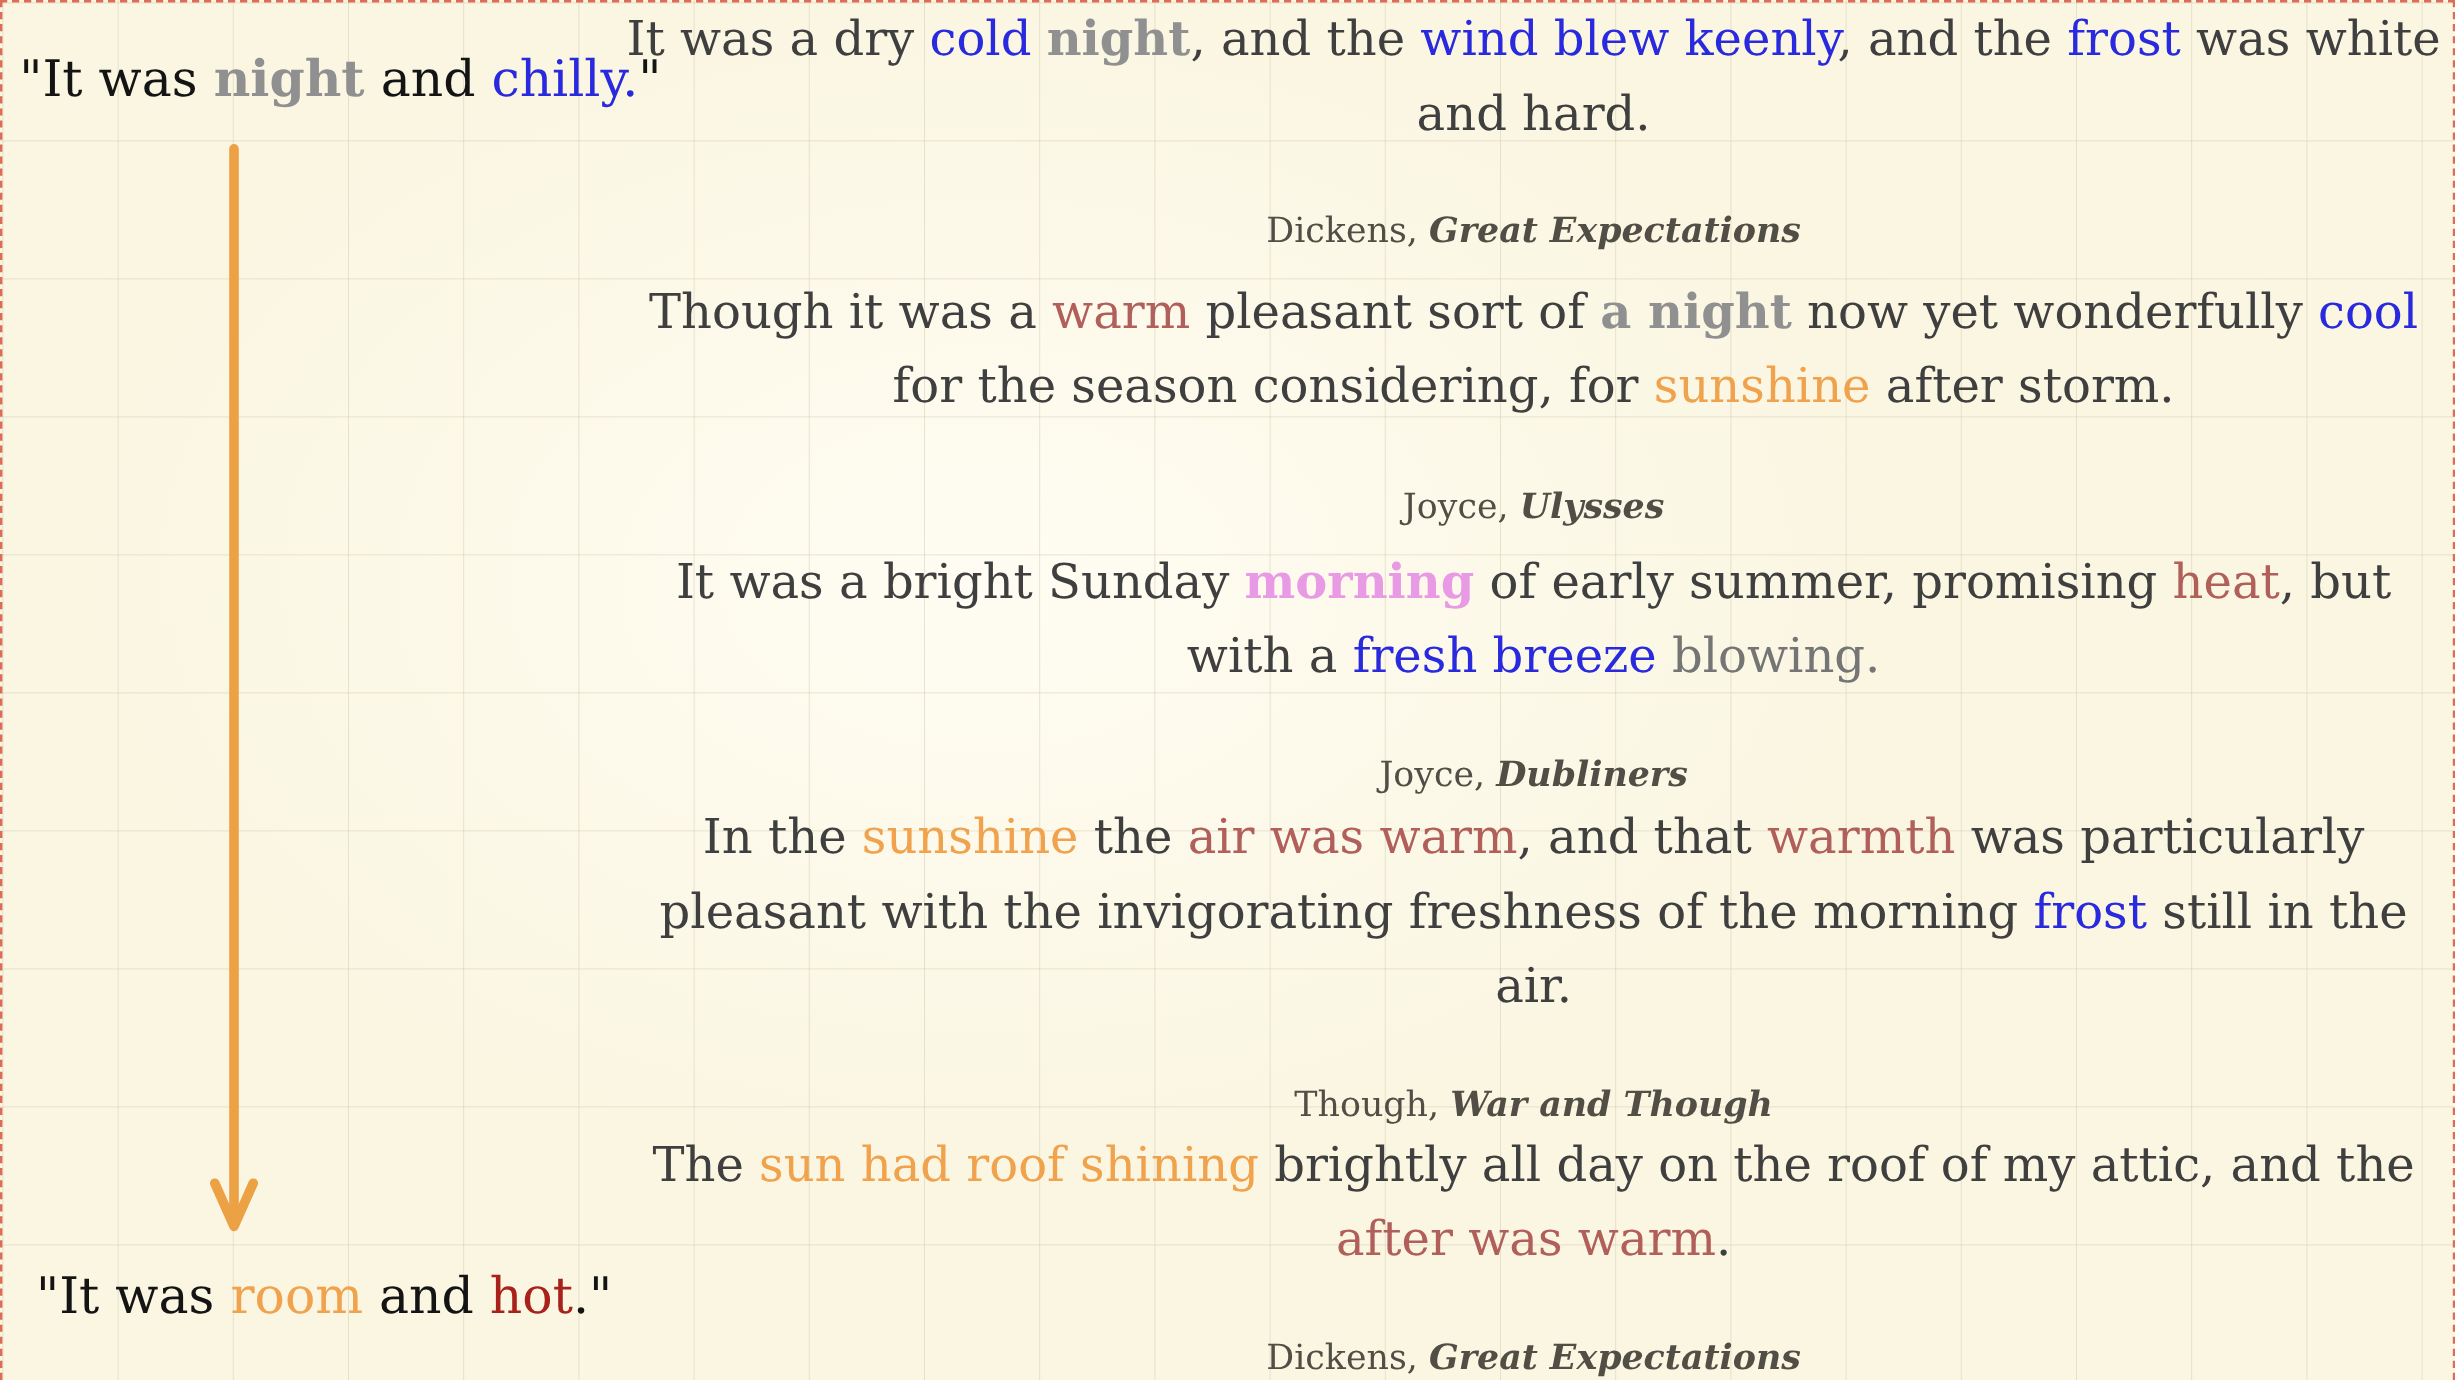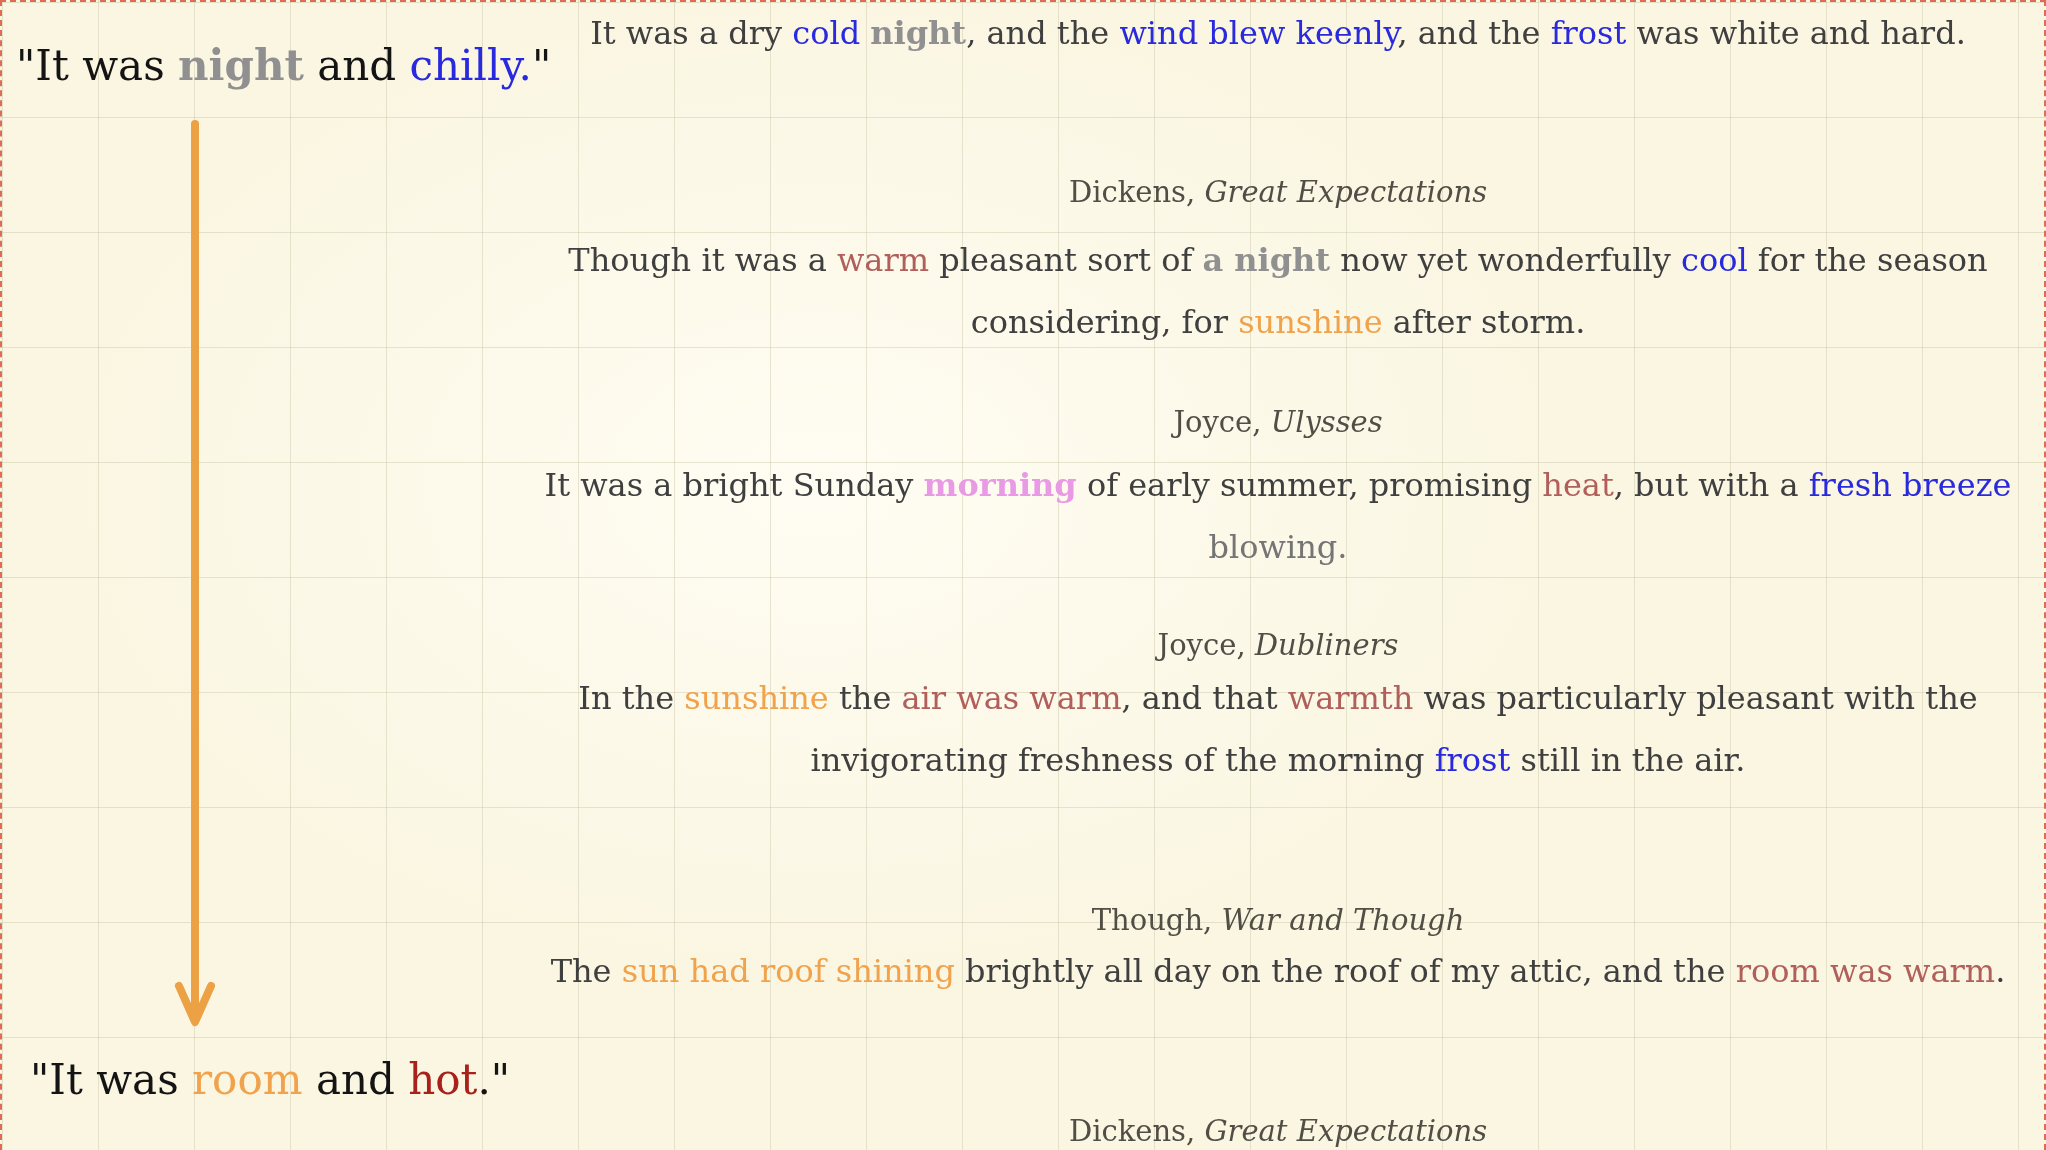--- a/index.html
+++ b/index.html
@@ -25,28 +25,28 @@
     white-space: nowrap;
     font-size: 42px;
     line-height: 52px;
   }
   #left-start { left: 14px; top: 38px; }
   #left-end   { left: 28px; top: 1052px; }
   .arrow-wrap { position: absolute; left: 170px; top: 118px; width: 46px; height: 912px; }
   .right-col  { position: absolute; left: 515px; width: 1522px; top: 0; text-align: center; }
   .quote {
     position: absolute; left: 0; right: 0;
-    font-size: 32px; line-height: 62px;
+    font-size: 40px; line-height: 62px;
   }
   .attr {
     position: absolute; left: 0; right: 0;
     font-size: 29px; line-height: 44px;
     color: #514e46;
   }
-  .attr .work { font-style: italic; }
+  .attr .work { font-style: italic; font-weight: bold; }
 </style>
 </head>
 <body>
 
 <div class="canvas">
 
   <div class="left-quote" id="left-start"><span style="color: rgb(20, 20, 20);">"It was </span><span style="color: rgb(144, 144, 144); font-weight: bold;">night</span><span style="color: rgb(20, 20, 20);"> and </span><span style="color: rgb(41, 41, 221);">chilly.</span><span style="color: rgb(20, 20, 20);">"</span></div>
 
   <div class="arrow-wrap">
     <svg width="46" height="912" viewBox="0 0 46 912">
@@ -59,17 +59,17 @@
 
   <div class="right-col">
       <div class="quote" style="top: 0px;"><span style="color: rgb(63, 63, 63);">It was a dry </span><span style="color: rgb(41, 41, 221);">cold</span><span style="color: rgb(63, 63, 63);"> </span><span style="color: rgb(144, 144, 144); font-weight: bold;">night</span><span style="color: rgb(63, 63, 63);">, and the </span><span style="color: rgb(41, 41, 221);">wind blew keenly</span><span style="color: rgb(63, 63, 63);">, and the </span><span style="color: rgb(41, 41, 221);">frost</span><span style="color: rgb(63, 63, 63);"> was white and hard.</span></div>
       <div class="attr" style="top: 168px;"><span>Dickens, </span><span class="work">Great Expectations</span></div>
       <div class="quote" style="top: 227px;"><span style="color: rgb(63, 63, 63);">Though it was a </span><span style="color: rgb(177, 95, 90);">warm</span><span style="color: rgb(63, 63, 63);"> pleasant sort of </span><span style="color: rgb(144, 144, 144); font-weight: bold;">a night</span><span style="color: rgb(63, 63, 63);"> now yet wonderfully </span><span style="color: rgb(41, 41, 221);">cool</span><span style="color: rgb(63, 63, 63);"> for the season considering, for </span><span style="color: rgb(240, 162, 76);">sunshine</span><span style="color: rgb(63, 63, 63);"> after storm.</span></div>
       <div class="attr" style="top: 398px;"><span>Joyce, </span><span class="work">Ulysses</span></div>
       <div class="quote" style="top: 452px;"><span style="color: rgb(63, 63, 63);">It was a bright Sunday </span><span style="color: rgb(233, 154, 229); font-weight: bold;">morning</span><span style="color: rgb(63, 63, 63);"> of early summer, promising </span><span style="color: rgb(177, 95, 90);">heat</span><span style="color: rgb(63, 63, 63);">, but with a </span><span style="color: rgb(41, 41, 221);">fresh breeze</span><span style="color: rgb(63, 63, 63);"> </span><span style="color: rgb(117, 117, 117);">blowing.</span></div>
       <div class="attr" style="top: 621px;"><span>Joyce, </span><span class="work">Dubliners</span></div>
       <div class="quote" style="top: 665px;"><span style="color: rgb(63, 63, 63);">In the </span><span style="color: rgb(240, 162, 76);">sunshine</span><span style="color: rgb(63, 63, 63);"> the </span><span style="color: rgb(177, 95, 90);">air was warm</span><span style="color: rgb(63, 63, 63);">, and that </span><span style="color: rgb(177, 95, 90);">warmth</span><span style="color: rgb(63, 63, 63);"> was particularly pleasant with the invigorating freshness of the morning </span><span style="color: rgb(41, 41, 221);">frost</span><span style="color: rgb(63, 63, 63);"> still in the air.</span></div>
       <div class="attr" style="top: 896px;"><span>Though, </span><span class="work">War and Though</span></div>
-      <div class="quote" style="top: 938px;"><span style="color: rgb(63, 63, 63);">The </span><span style="color: rgb(240, 162, 76);">sun had roof shining</span><span style="color: rgb(63, 63, 63);"> brightly all day on the roof of my attic, and the </span><span style="color: rgb(177, 95, 90);">room was warm</span><span style="color: rgb(63, 63, 63);">.</span></div>
+      <div class="quote" style="top: 938px;"><span style="color: rgb(63, 63, 63);">The </span><span style="color: rgb(240, 162, 76);">sun had roof shining</span><span style="color: rgb(63, 63, 63);"> brightly all day on the roof of my attic, and the </span><span style="color: rgb(177, 95, 90);">after was warm</span><span style="color: rgb(63, 63, 63);">.</span></div>
       <div class="attr" style="top: 1107px;"><span>Dickens, </span><span class="work">Great Expectations</span></div>
     </div>
 
 </div>
 
 </body></html>

